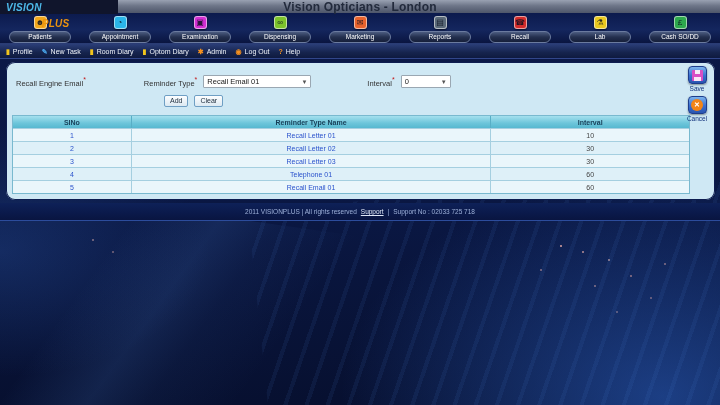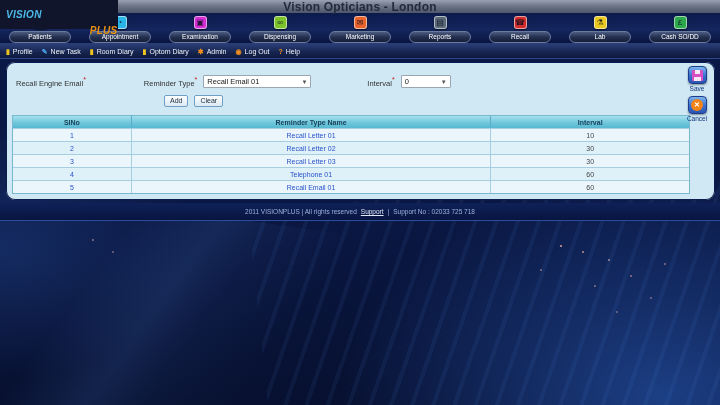--- a/index.html
+++ b/index.html
@@ -26,23 +26,23 @@
       70px 30px 0 rgba(255,180,170,.55), 34px 40px 0 rgba(255,195,185,.5),
       90px 52px 0 rgba(255,185,175,.45), 56px 66px 0 rgba(255,200,190,.4),
       -20px 24px 0 rgba(255,190,180,.5), 104px 18px 0 rgba(255,190,180,.5),
       -468px -6px 0 rgba(255,200,190,.5), -448px 6px 0 rgba(255,190,180,.45); }
 
   
   .titlebar { position:relative; height:13px;
     background:linear-gradient(180deg,#99a1b2 0%,#6d7588 45%,#4e566a 100%);
     display:flex; align-items:center; justify-content:center; }
   .window-title { font-size:12px; font-weight:bold; color:#222a3c; letter-spacing:.2px; }
-  .brand { position:absolute; left:0; top:0; height:29px; width:118px; background:#10152c;
+  .brand { position:absolute; left:0; top:0; height:14px; width:118px; background:#10152c;
     display:flex; align-items:center; padding-left:6px;
-    font-size:10px; font-weight:bold; font-style:italic; letter-spacing:.3px;gap:48px; }
+    font-size:10px; font-weight:bold; font-style:italic; letter-spacing:.3px; }
   .brand .b1 { color:#4db9e9; } .brand .b2 { color:#eb930f;margin-top:32px; }
 
   
   .navbar { height:31px; display:flex;
     background:linear-gradient(180deg,#0c1a4d 0%,#14265e 55%,#0a1540 100%);
     border-bottom:1px solid #2a3c74; }
   .nav-tab { flex:1; display:flex; flex-direction:column; align-items:center; justify-content:flex-start;
     padding-top:3px; cursor:pointer; }
   .nav-icon { width:13px; height:13px; border-radius:3px; border:1px solid rgba(255,255,255,.55);
     display:flex; align-items:center; justify-content:center;

